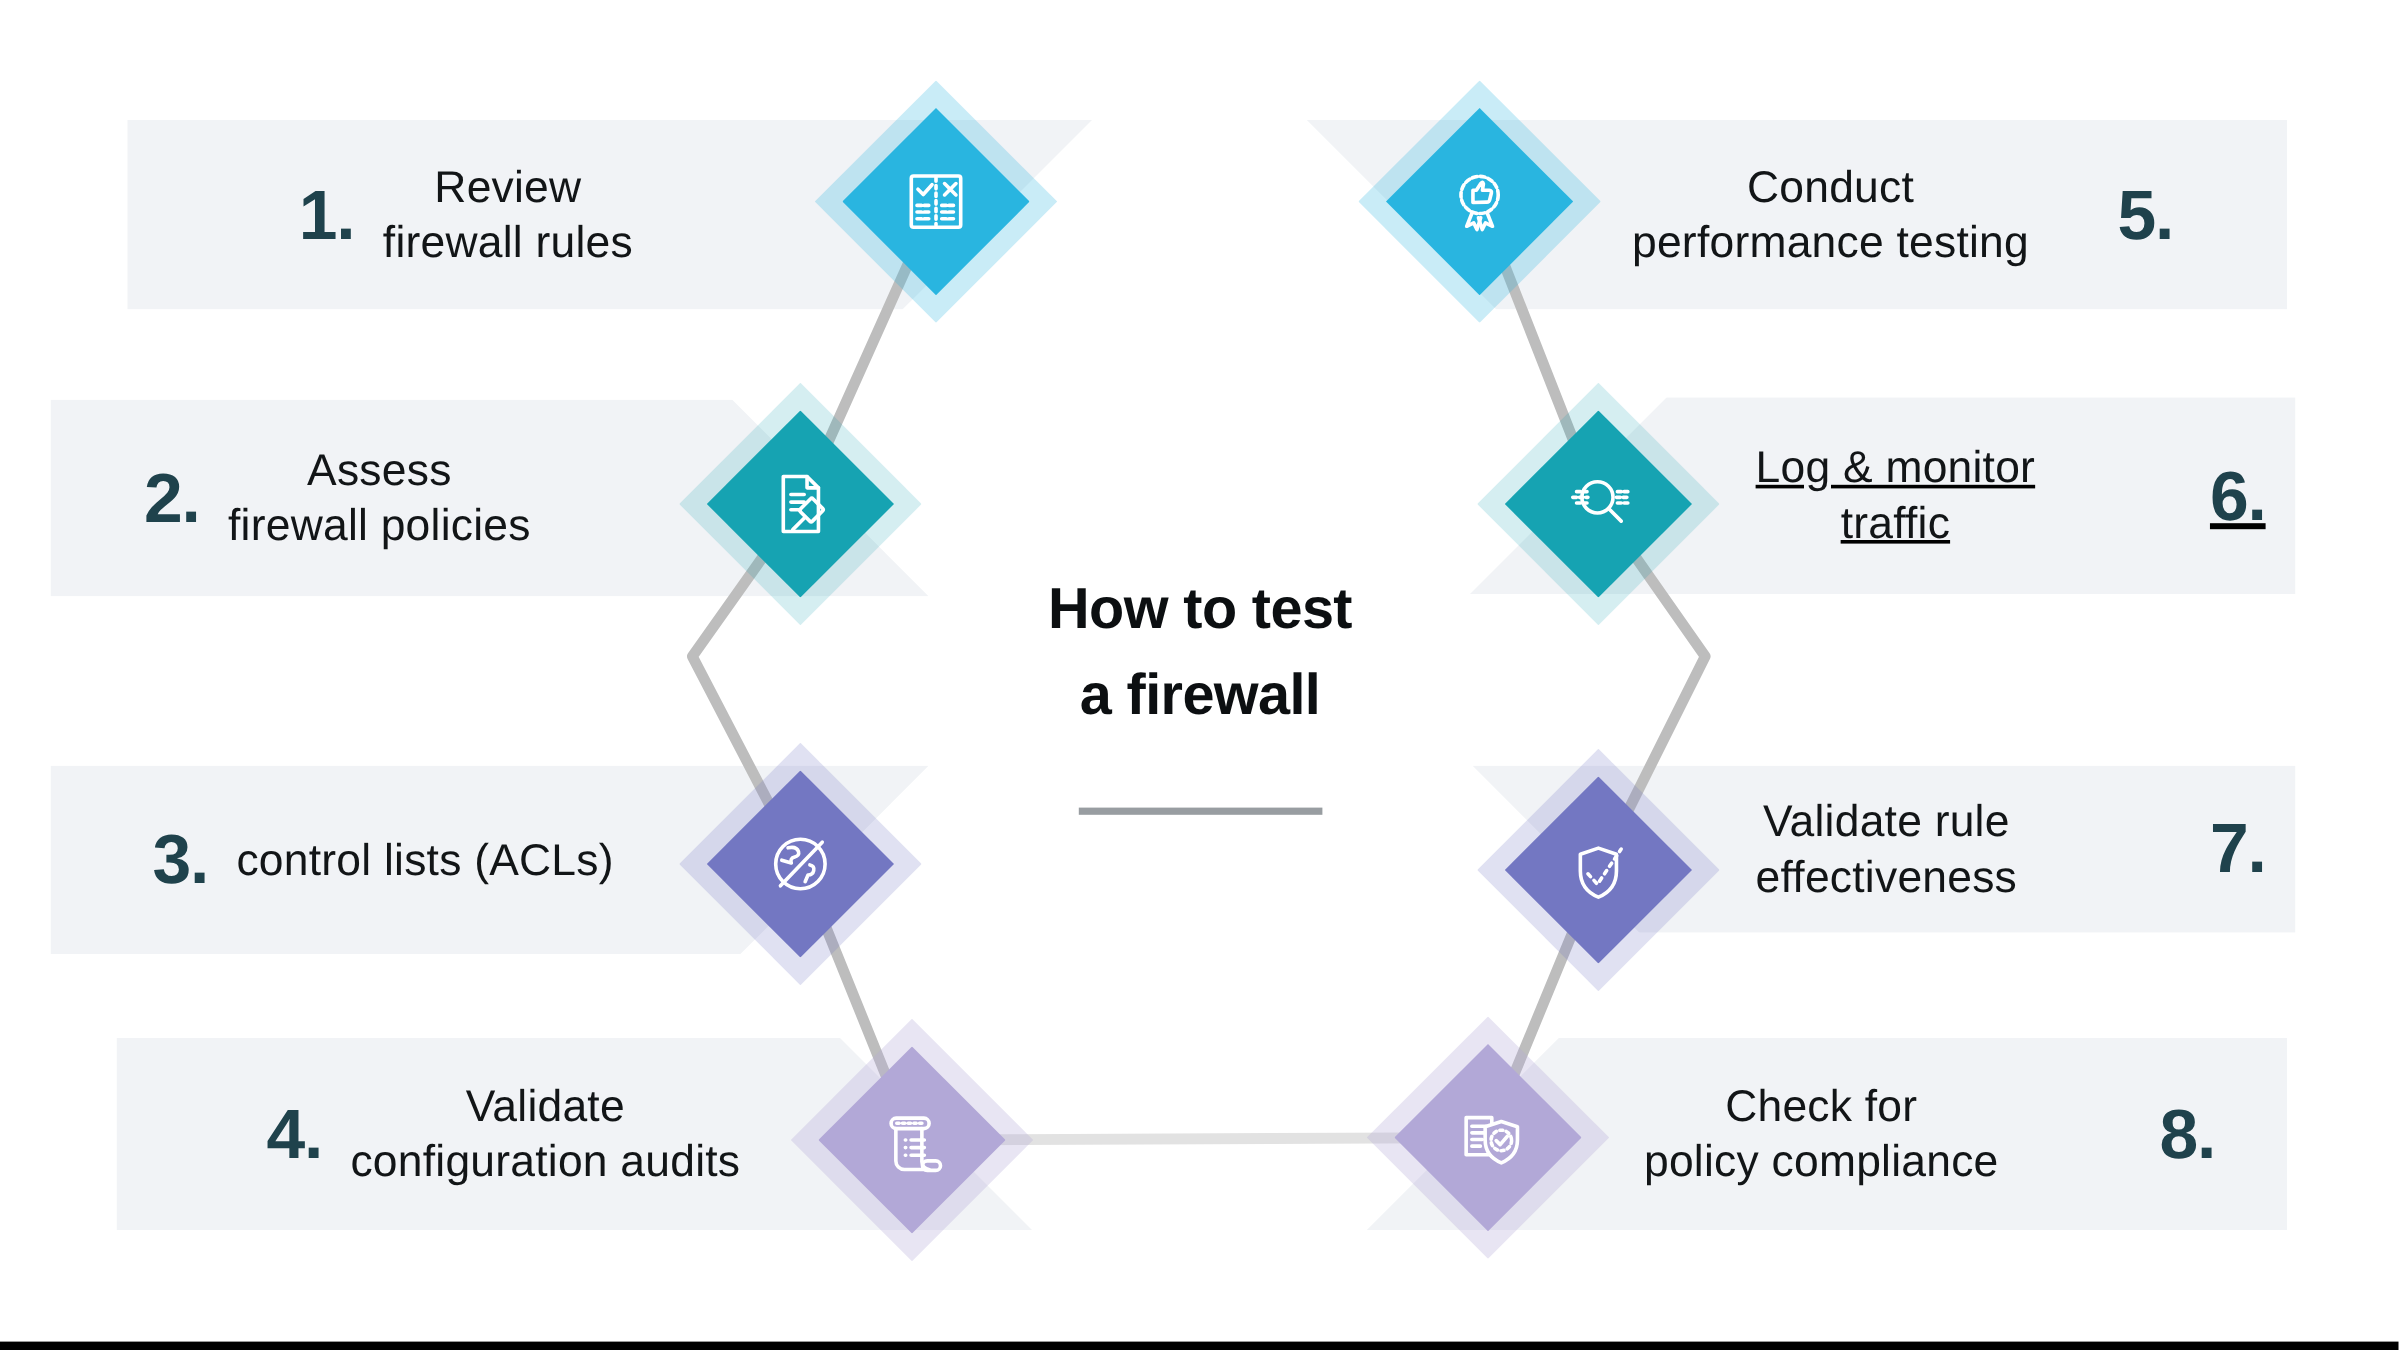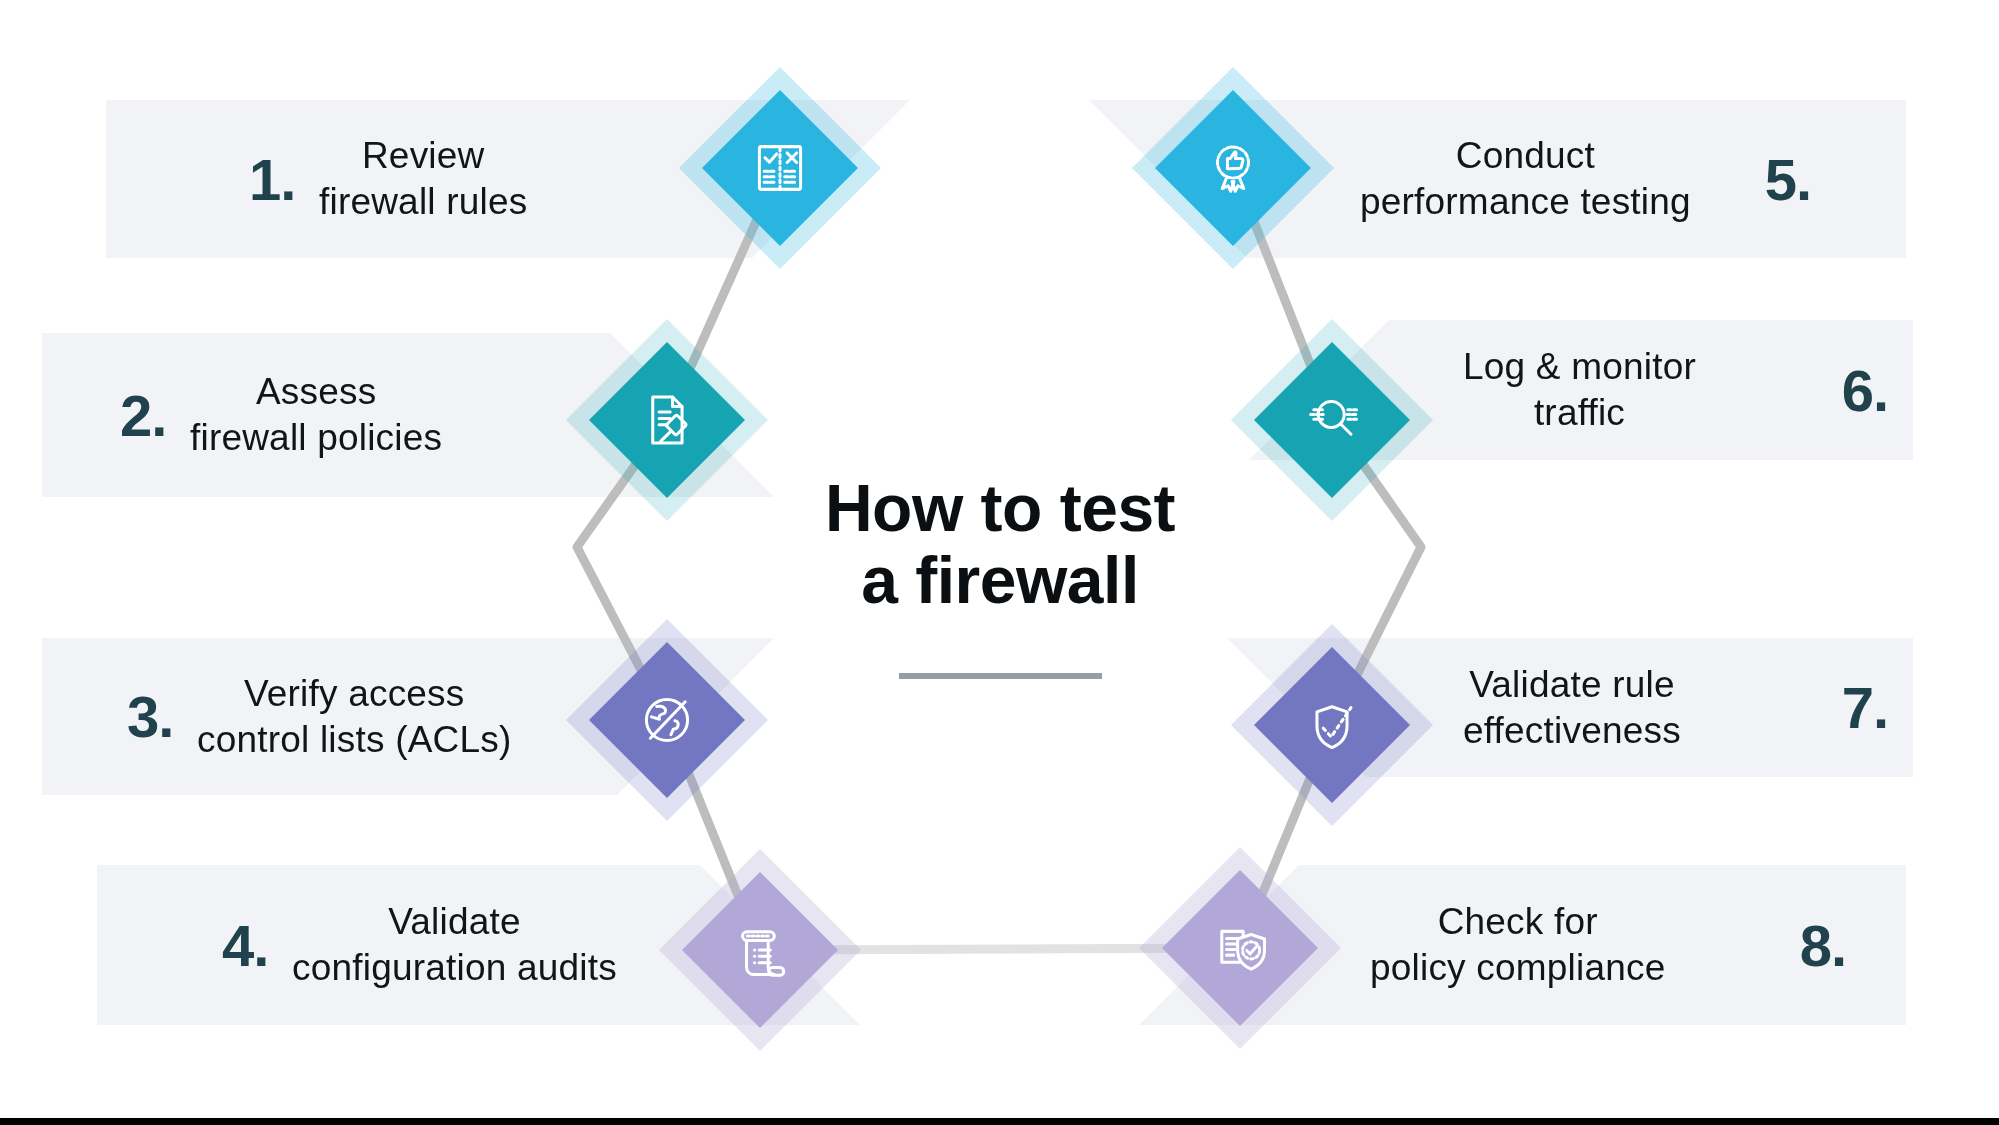--- a/index.html
+++ b/index.html
@@ -28,21 +28,21 @@
   .icon svg *{stroke:#ffffff;fill:none;stroke-width:1.9;stroke-linecap:round;stroke-linejoin:round;}
   #connector-svg{position:absolute;left:0;top:0;z-index:2;}
   .bar{z-index:1;}
   .glow{z-index:3;}
   .solid{z-index:4;}
   .icon{z-index:5;}
   .conn-main{stroke:var(--connector,#bdbdbd);stroke-width:9;fill:none;stroke-linejoin:round;stroke-linecap:round;}
   .conn-light{stroke:var(--connector_light,#e2e2e2);stroke-width:9;stroke-linecap:round;}
   #title-block{
     position:absolute;left:760px;top:472px;width:480px;text-align:center;z-index:6;
-    color:var(--title,#0c0f11);font-weight:800;font-size:66px;line-height:72px;letter-spacing:-0.5px;
+    color:var(--title,#0c0f11);font-weight:800;font-size:48px;line-height:72px;letter-spacing:-0.5px;
   }
   #title-divider{position:absolute;left:899px;top:673px;width:203px;height:6px;background:var(--divider,#989da1);z-index:6;}
   #bottom-bar{position:absolute;left:0;bottom:0;width:100%;height:7px;background:var(--bottom_bar,#000);z-index:7;}
 </style>
 </head>
 <body>
 
 <div id="canvas">
 
   <div class="bar left" style="left:106px;top:100px;width:804px;height:158px;clip-path:polygon(0 0,804px 0,646px 158px,0 158px);">
@@ -62,21 +62,20 @@
         <span>Assess</span>
           <span>firewall policies</span>
       </div>
     </div>
   </div>
 
   <div class="bar left" style="left:42px;top:638px;width:732px;height:157px;clip-path:polygon(0 0,732px 0,575px 157px,0 157px);">
     <div class="row-inner" style="padding-left:85px;">
       <span class="step-num">3.</span>
       <div class="step-label">
-        <span>Verify access</span>
           <span>control lists (ACLs)</span>
       </div>
     </div>
   </div>
 
   <div class="bar left" style="left:97px;top:865px;width:763px;height:160px;clip-path:polygon(0 0,603px 0,763px 160px,0 160px);">
     <div class="row-inner" style="padding-left:125px;">
       <span class="step-num">4.</span>
       <div class="step-label">
         <span>Validate</span>
@@ -88,21 +87,21 @@
   <div class="bar right" style="left:1089px;top:100px;width:817px;height:158px;clip-path:polygon(0 0,817px 0,817px 158px,158px 158px);">
     <div class="row-inner" style="padding-left:271px;padding-right:95px;">
       <div class="step-label">
         <span>Conduct</span>
           <span>performance testing</span>
       </div>
       <span class="step-num">5.</span>
     </div>
   </div>
 
-  <div class="bar right" style="left:1225px;top:320px;width:688px;height:140px;clip-path:polygon(164px 0,688px 0,688px 164px,0 164px);">
+  <div class="bar right" style="left:1225px;top:331px;width:688px;height:164px;clip-path:polygon(164px 0,688px 0,688px 164px,0 164px);text-decoration:underline;">
     <div class="row-inner" style="padding-left:238px;padding-right:25px;">
       <div class="step-label">
         <span>Log &amp; monitor</span>
           <span>traffic</span>
       </div>
       <span class="step-num">6.</span>
     </div>
   </div>
 
   <div class="bar right" style="left:1227px;top:638px;width:686px;height:139px;clip-path:polygon(0 0,686px 0,686px 157px,157px 157px);">

